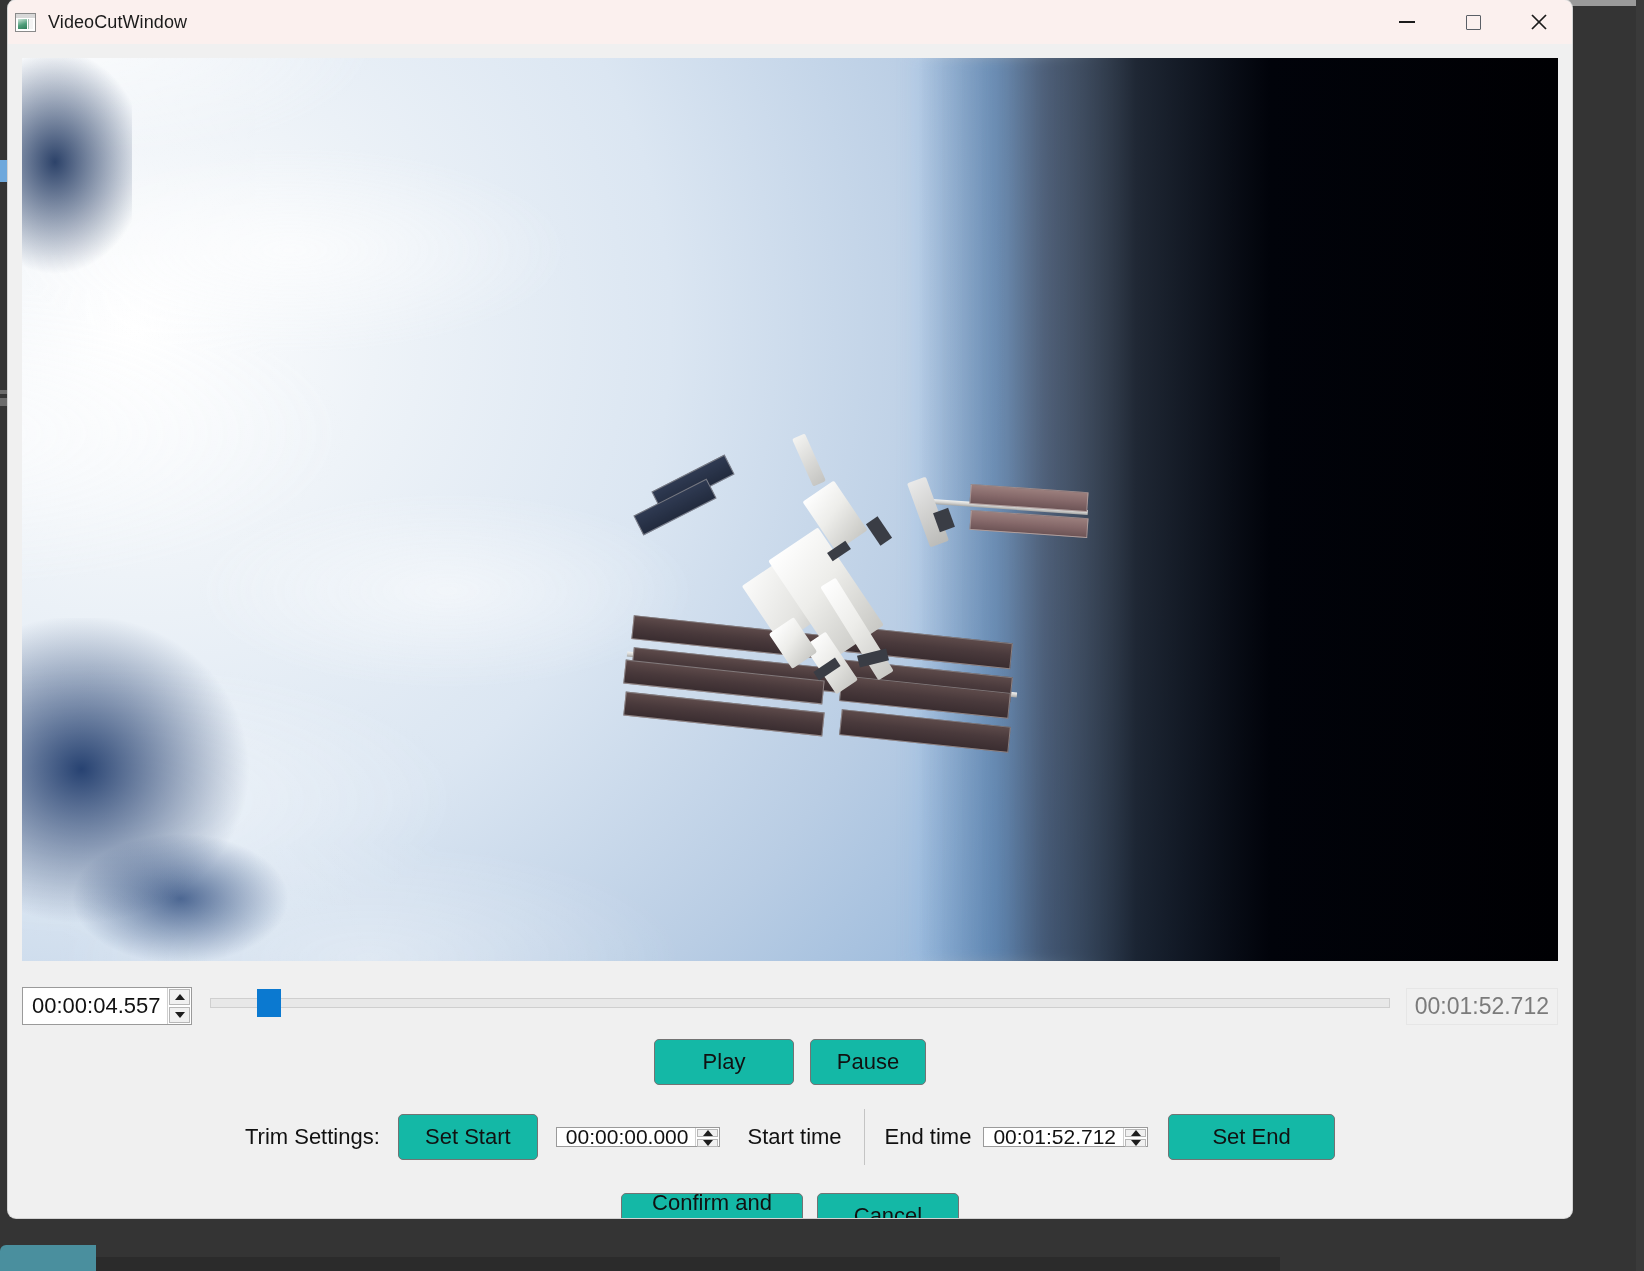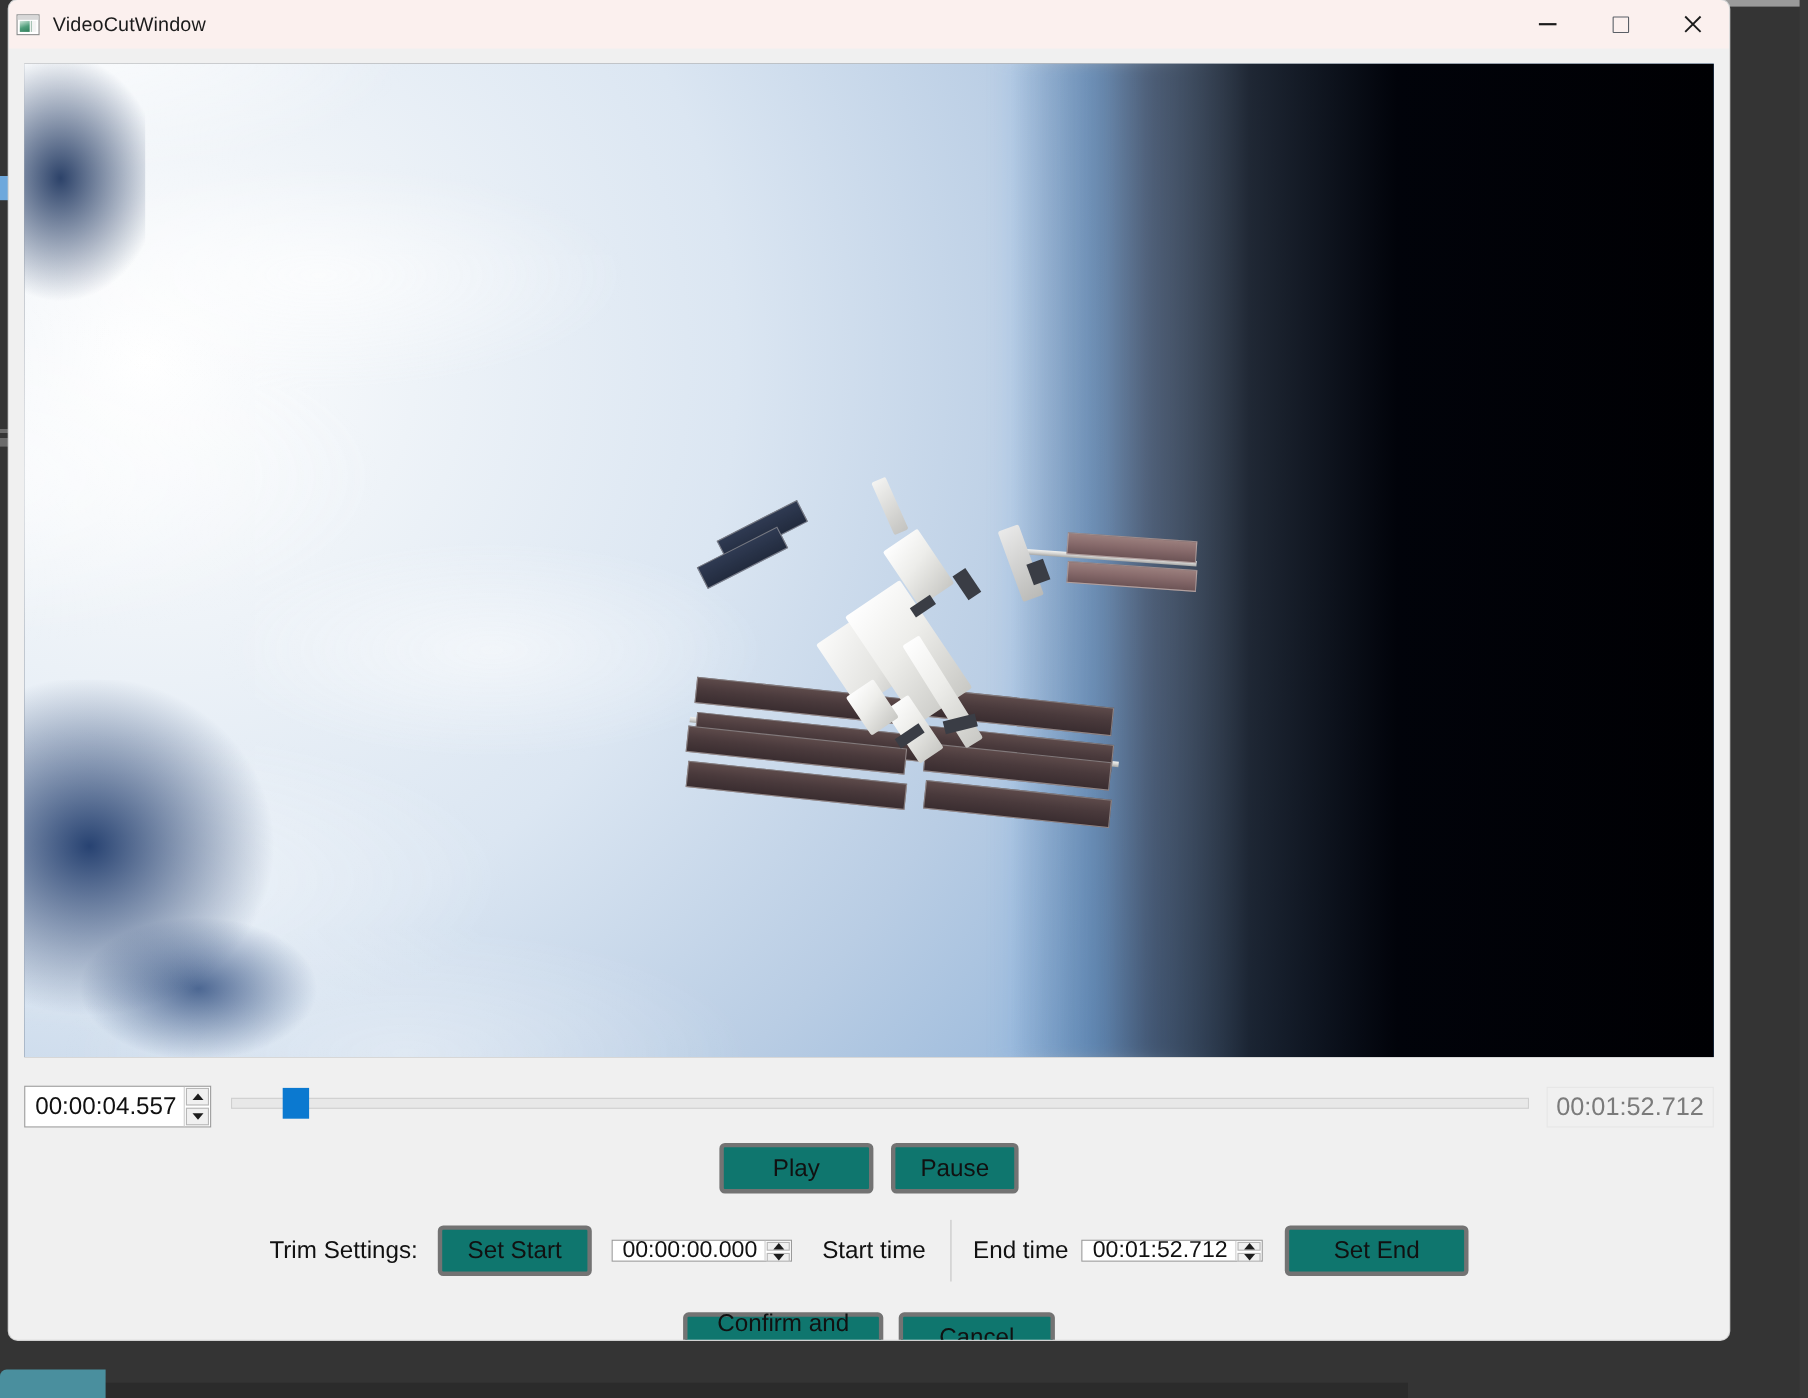--- a/index.html
+++ b/index.html
@@ -341,22 +341,22 @@
   }
 
   
   #playback-row {
     margin-top: 14px;
     display: flex;
     justify-content: center;
     gap: 16px;
   }
   .btn {
-    background: #0f766e;
-    border: 4px solid #737373;
+    background: #14b8a6;
+    border: 1px solid #737373;
     border-radius: 5px;
     font-size: 22px;
     color: #111;
     font-family: "Liberation Sans", sans-serif;
     cursor: pointer;
     display: inline-flex;
     align-items: center;
     justify-content: center;
   }
   #btn-play  { width: 140px; height: 46px; }

